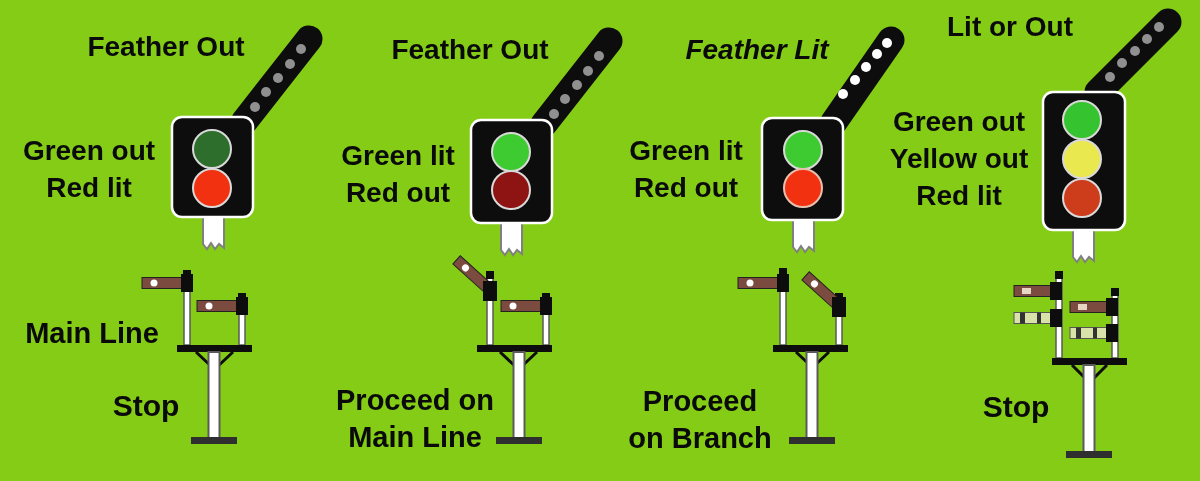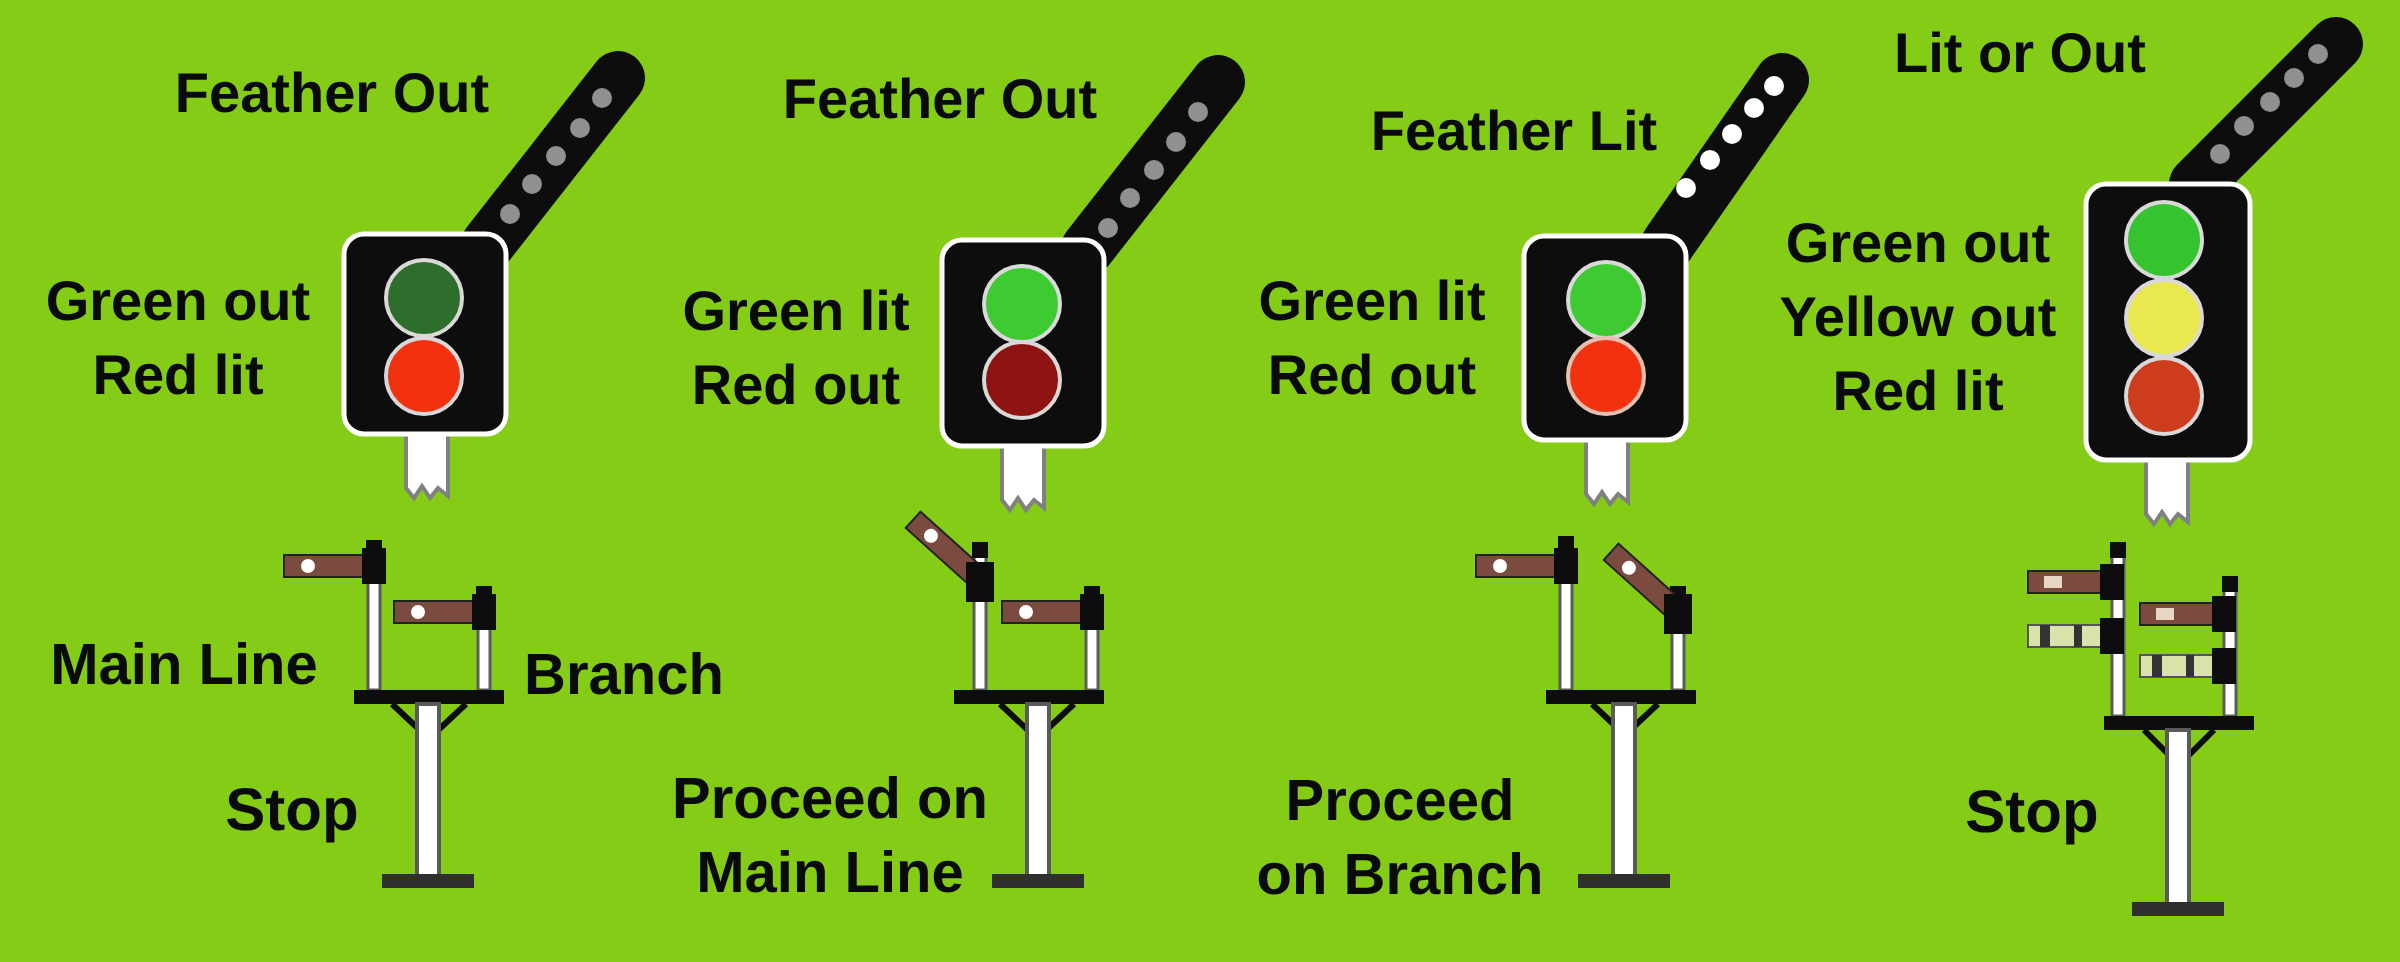--- a/index.html
+++ b/index.html
@@ -188,34 +188,33 @@
       <rect x="1066" y="451" width="46" height="7" fill="#2f2f2f"></rect>
     </g>
   </svg>
 
   <div class="label fs28" style="left:46px;top:28px;width:240px;">Feather Out</div>
   <div class="label fs28" style="left:4px;top:132px;width:170px;">
     <div>Green out</div>
     <div>Red lit</div>
   </div>
   <div class="label fs29" style="left:2px;top:302px;width:180px;">Main Line</div>
-  <div class="label fs29" style="left:252px;top:307px;width:120px;">Branch</div>
   <div class="label fs30" style="left:86px;top:387px;width:120px;">Stop</div>
 
   <div class="label fs28" style="left:350px;top:31px;width:240px;">Feather Out</div>
   <div class="label fs28" style="left:313px;top:137px;width:170px;">
     <div>Green lit</div>
     <div>Red out</div>
   </div>
   <div class="label fs29" style="left:315px;top:369px;width:200px;">
     <div>Proceed on</div>
     <div>Main Line</div>
   </div>
 
-  <div class="label fs28" style="left:637px;top:47px;width:240px;">Feather Lit</div>
+  <div class="label fs28" style="left:637px;top:31px;width:240px;font-style:italic;">Feather Lit</div>
   <div class="label fs28" style="left:601px;top:132px;width:170px;">
     <div>Green lit</div>
     <div>Red out</div>
   </div>
   <div class="label fs29" style="left:600px;top:370px;width:200px;">
     <div>Proceed</div>
     <div>on Branch</div>
   </div>
 
   <div class="label fs28" style="left:920px;top:8px;width:180px;">

